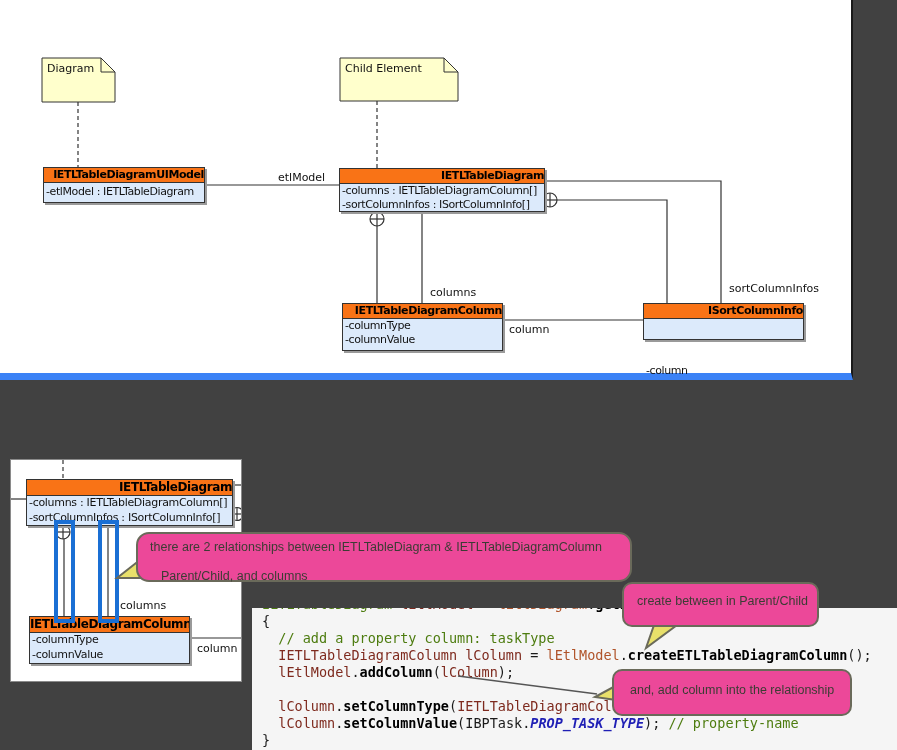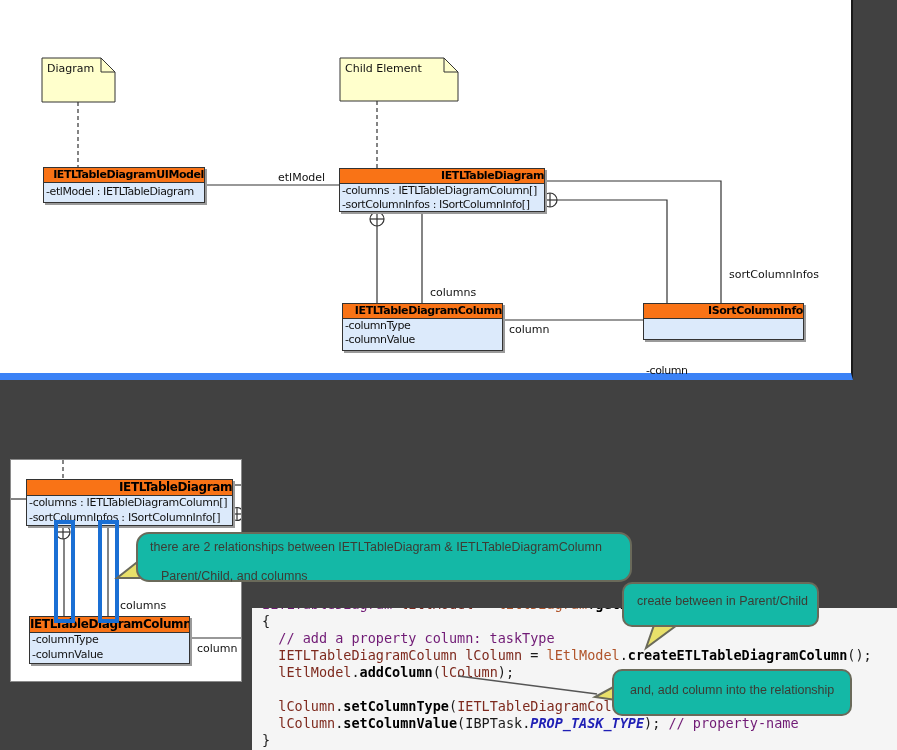--- a/index.html
+++ b/index.html
@@ -16,37 +16,37 @@
   #top-panel .uml-class-title{font-size:11px;letter-spacing:-0.4px;line-height:14px;height:14px;}
   #top-panel .uml-attr{font-size:11px;letter-spacing:-0.4px;line-height:13.5px;white-space:nowrap;
        overflow:hidden;padding-left:2px;color:#111;}
   #mini-panel .uml-class-title{font-size:12px;letter-spacing:-0.4px;line-height:15px;height:15px;}
   #mini-panel .uml-attr{font-size:11px;letter-spacing:-0.3px;line-height:14.5px;white-space:nowrap;
        overflow:hidden;padding-left:2px;color:#111;}
   .note-text{position:absolute;font-size:11px;color:#111;z-index:2;white-space:nowrap;}
   .edge-label{position:absolute;font-size:11px;color:#111;z-index:2;white-space:nowrap;}
   #mini-panel .edge-label{font-size:11px;}
   .hl-rect{position:absolute;border:4px solid #1A6FD4;z-index:3;background:transparent;}
-  .callout{position:absolute;background:#14b8a6;border:2px solid #6a6a5a;border-radius:10px;
+  .callout{position:absolute;background:#ec4899;border:2px solid #6a6a5a;border-radius:10px;
        color:#3c3c34;font-family:"Liberation Sans",sans-serif;font-size:12.5px;z-index:5;}
   #callout-relationships{left:136px;top:532px;width:492px;height:46px;border-radius:13px;}
   #callout-relationships .l1{position:absolute;left:12px;top:6px;white-space:nowrap;}
   #callout-relationships .l2{position:absolute;left:23px;top:23px;white-space:nowrap;margin-top:12px;}
   #callout-create{left:622px;top:582px;width:193px;height:41px;}
   #callout-create .l1{position:absolute;left:13px;top:10px;white-space:nowrap;}
   #callout-add{left:612px;top:669px;width:236px;height:43px;}
   #callout-add .l1{position:absolute;left:16px;top:12px;white-space:nowrap;}
   #code-block{position:absolute;left:10px;top:-12px;font-family:"DejaVu Sans Mono",monospace;
        font-size:13.5px;line-height:17px;white-space:pre;}
   .code-line{height:17px;}
   .tok-pl{color:#1a1a1a}
   .tok-id{color:#7E2A1E}
   .tok-id2{color:#B0542A}
   .tok-mt{color:#000;font-weight:bold}
-  .tok-cm{color:#701a75}
+  .tok-cm{color:#4d7c0f}
   .tok-ct{color:#1F1FB5;font-weight:bold;font-style:italic}
   #tails-overlay{z-index:4;pointer-events:none;}
 </style>
 </head>
 <body>
 
 <div id="top-panel" class="panel">
   <svg class="layer" width="851" height="373">
 
     <g>
@@ -109,21 +109,21 @@
   <div class="uml-class" style="left:643px;top:303px;width:159px;height:35px;">
     <div class="uml-class-title">ISortColumnInfo</div>
     <div style="padding-top:1px;margin-top:44px;">
         <div class="uml-attr">-column</div>
       </div>
   </div>
 
   <div class="edge-label" style="left:278px;top:171px;">etlModel</div>
   <div class="edge-label" style="left:430px;top:286px;">columns</div>
   <div class="edge-label" style="left:509px;top:323px;">column</div>
-  <div class="edge-label" style="left:729px;top:268px;">sortColumnInfos</div>
+  <div class="edge-label" style="left:729px;top:282px;">sortColumnInfos</div>
 </div>
 
 <div id="mini-panel" class="panel">
   <svg class="layer" width="230" height="221">
     <line x1="52" y1="0" x2="52" y2="19" stroke="#333" stroke-width="1.2" stroke-dasharray="4,3"></line>
     <line x1="0" y1="39" x2="15" y2="39" stroke="#333" stroke-width="1.2"></line>
     <line x1="220" y1="25" x2="230" y2="25" stroke="#333" stroke-width="1.2"></line>
     <line x1="220" y1="54" x2="227" y2="54" stroke="#333" stroke-width="1.2"></line>
     <line x1="53" y1="65" x2="53" y2="156" stroke="#333" stroke-width="1.2"></line>
     <line x1="97" y1="65" x2="97" y2="156" stroke="#333" stroke-width="1.2"></line>

